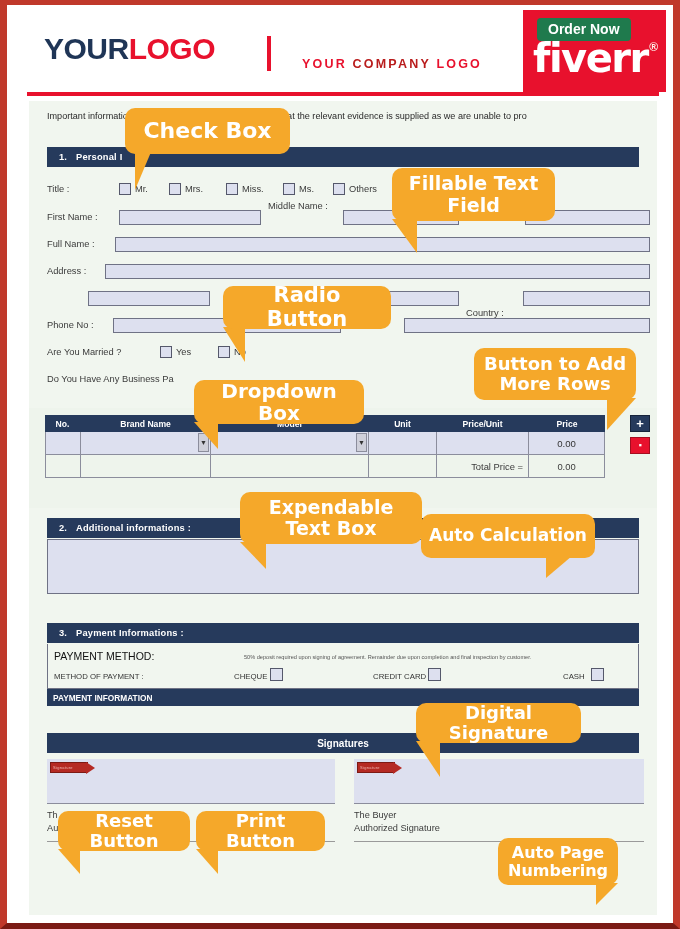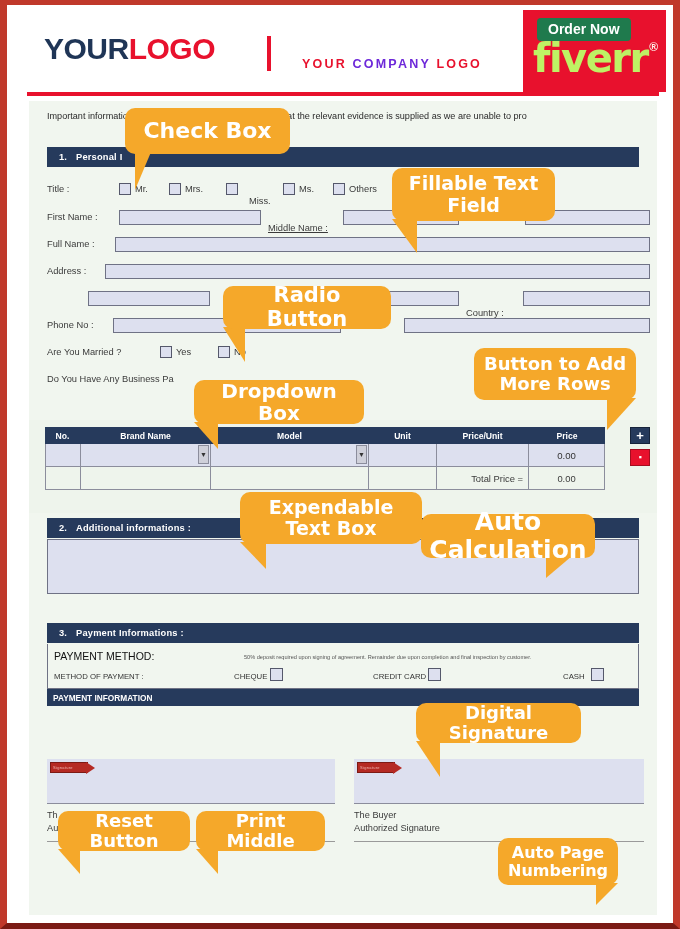--- a/index.html
+++ b/index.html
@@ -37,36 +37,36 @@
   #logo-divider {
     position:absolute; left:253px; top:26px;
     width:4px; height:35px; background:#e8112d;
   }
   #company-name {
     position:absolute; left:288px; top:47px;
     font-size:12.5px; font-weight:bold; letter-spacing:2.2px;
     white-space:nowrap;
   }
   .cn-a { color:#e8112d; }
-  .cn-b { color:#6d28d9; }
+  .cn-b { color:#b91c1c; }
 
   #fiverr-box {
     position:absolute; right:0px; top:0px; width:143px; height:82px;
     background:#e8112d;
   }
   #order-now {
     position:absolute; left:14px; top:8px;
     background:#1f7a4d; color:#ffffff;
     font-size:14px; font-weight:bold;
     padding:3px 11px 4px 11px; border-radius:4px;
     white-space:nowrap;
   }
   #fiverr-logo {
     position:absolute; left:10px; top:28px;
-    color:#bef264; font-size:40px; font-weight:bold;
+    color:#ffffff; font-size:40px; font-weight:bold;
     letter-spacing:-1.5px; line-height:1;
     font-family:"DejaVu Sans", sans-serif;
   }
   #fiverr-reg {
     position:absolute; right:8px; top:30px;
     color:#fdf2e9; font-size:12px; font-weight:bold;
   }
   #header-rule {
     position:absolute; left:20px; right:14px; top:87px;
     height:4px; background:#e8112d;
@@ -101,21 +101,21 @@
     position:absolute; font-size:9.3px; color:#3b3b3b;
     white-space:nowrap; line-height:15px;
   }
   .cb {
     position:absolute; width:12px; height:12px;
     background:#dde0ef; border:1px solid #55586b;
   }
 
   
   #tbl-panel {
-    position:absolute; left:0; right:0; top:319px; height:100px;
+    position:absolute; left:0; right:0; top:307px; height:100px;
     background:#eef4ec;
   }
   #tbl { position:absolute; left:16px; top:7px; width:560px; }
   .thead {
     display:flex; background:#263a5c; color:#fff;
     font-size:8.6px; font-weight:bold; height:17px;
   }
   .thead div { display:flex; align-items:center; justify-content:center;
                 border-right:1px solid #263a5c; }
   .trow { display:flex; height:23px; }
@@ -240,29 +240,29 @@
       <span class="sec-num">1.</span>
       <span>Personal I</span>
     </div>
 
     <div class="lbl" style="left:18px; top:81px;">Title :</div>
     <div class="cb" style="left:90px; top:82px;"></div>
     <div class="lbl" style="left:106px; top:81px;">Mr.</div>
     <div class="cb" style="left:140px; top:82px;"></div>
     <div class="lbl" style="left:156px; top:81px;">Mrs.</div>
     <div class="cb" style="left:197px; top:82px;"></div>
-    <div class="lbl" style="left:220px; top:81px;margin-top:12px;">Miss.</div>
+    <div class="lbl" style="left:213px; top:81px;">Miss.</div>
     <div class="cb" style="left:254px; top:82px;"></div>
     <div class="lbl" style="left:270px; top:81px;">Ms.</div>
     <div class="cb" style="left:304px; top:82px;"></div>
     <div class="lbl" style="left:320px; top:81px;">Others</div>
 
     <div class="lbl" style="left:18px; top:109px;">First Name :</div>
     <div class="fld" style="left:90px; top:109px; width:142px;"></div>
-    <div class="lbl" style="left:239px; top:120px;text-decoration:underline;">Middle Name :</div>
+    <div class="lbl" style="left:239px; top:98px;">Middle Name :</div>
     <div class="fld" style="left:314px; top:109px; width:116px;"></div>
     <div class="fld" style="left:496px; top:109px; width:125px;"></div>
 
     <div class="lbl" style="left:18px; top:136px;">Full Name :</div>
     <div class="fld" style="left:86px; top:136px; width:535px;"></div>
 
     <div class="lbl" style="left:18px; top:163px;">Address :</div>
     <div class="fld" style="left:76px; top:163px; width:545px;"></div>
 
     <div class="lbl" style="left:18px; top:190px;margin-left:48px;">City :</div>
@@ -343,20 +343,21 @@
 
         <div class="pay-opt" style="left:325px;">CREDIT CARD</div>
         <div class="pay-cb" style="left:380px;"></div>
 
         <div class="pay-opt" style="left:515px;">CASH</div>
         <div class="pay-cb" style="left:543px;"></div>
       </div>
     </div>
 
     <div id="sig-panel">
+      <div id="sig-bar">Signatures</div>
 
       <div class="sig-box sig-left">
         <div class="stamp">Signature</div>
       </div>
       <div class="sig-box sig-right">
         <div class="stamp">Signature</div>
       </div>
 
       <div class="sig-rule" style="left:18px; top:70px; width:288px;"></div>
       <div class="sig-rule" style="left:325px; top:70px; width:290px;"></div>
@@ -389,33 +390,33 @@
        border-left:29px solid #f5a82a; border-bottom:32px solid transparent;"></div>
 
   <div class="callout" style="left:187px; top:375px; width:170px; height:44px; font-size:20px;">Dropdown Box</div>
   <div class="tail" style="left:187px; top:417px;
        border-right:24px solid #f5a82a; border-bottom:27px solid transparent;"></div>
 
   <div class="callout" style="left:233px; top:487px; width:182px; height:52px; font-size:19px;">Expendable Text Box</div>
   <div class="tail" style="left:233px; top:537px;
        border-right:26px solid #f5a82a; border-bottom:27px solid transparent;"></div>
 
-  <div class="callout" style="left:414px; top:509px; width:174px; height:44px; font-size:25px;">Auto Calculation</div>
+  <div class="callout" style="left:414px; top:509px; width:174px; height:44px; font-size:17px;">Auto Calculation</div>
   <div class="tail" style="left:539px; top:551px;
        border-left:26px solid #f5a82a; border-bottom:22px solid transparent;"></div>
 
   <div class="callout" style="left:409px; top:698px; width:165px; height:40px; font-size:18px;">Digital Signature</div>
   <div class="tail" style="left:409px; top:736px;
        border-right:24px solid #f5a82a; border-bottom:36px solid transparent;"></div>
 
   <div class="callout" style="left:51px; top:806px; width:132px; height:40px; font-size:18px;">Reset Button</div>
   <div class="tail" style="left:51px; top:844px;
        border-right:22px solid #f5a82a; border-bottom:25px solid transparent;"></div>
 
-  <div class="callout" style="left:189px; top:806px; width:129px; height:40px; font-size:18px;">Print Middle</div>
+  <div class="callout" style="left:189px; top:806px; width:129px; height:40px; font-size:18px;">Print Button</div>
   <div class="tail" style="left:189px; top:844px;
        border-right:22px solid #f5a82a; border-bottom:25px solid transparent;"></div>
 
   <div class="callout" style="left:491px; top:833px; width:120px; height:47px; font-size:16px;">Auto Page Numbering</div>
   <div class="tail" style="left:589px; top:878px;
        border-left:22px solid #f5a82a; border-bottom:22px solid transparent;"></div>
 
 </div>
 
 </body></html>

